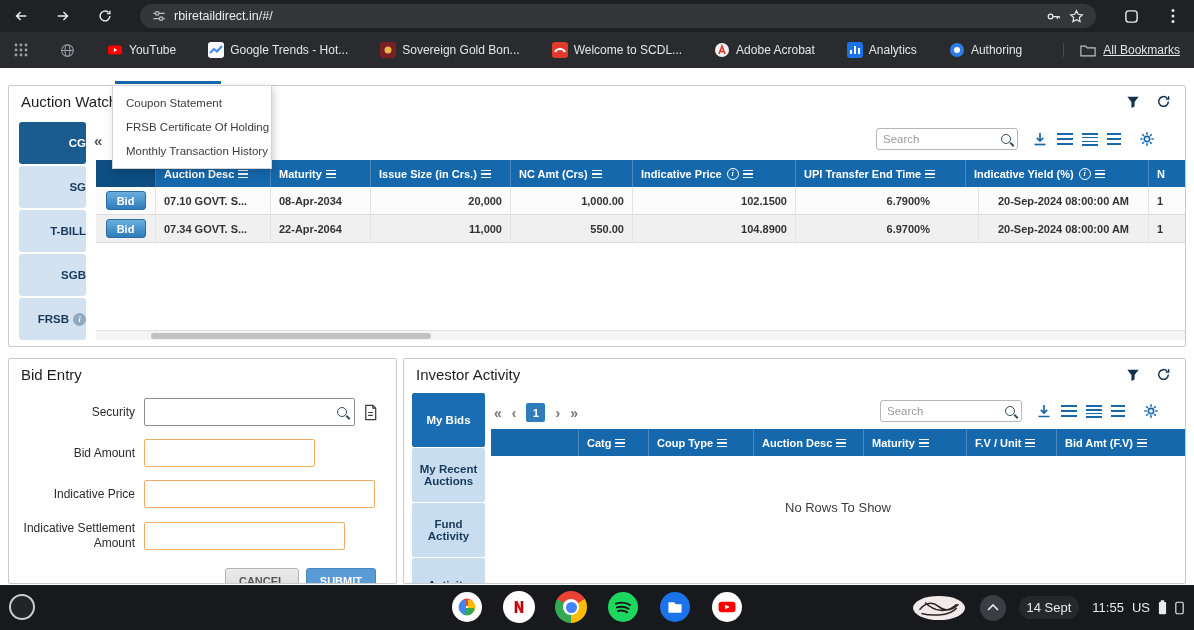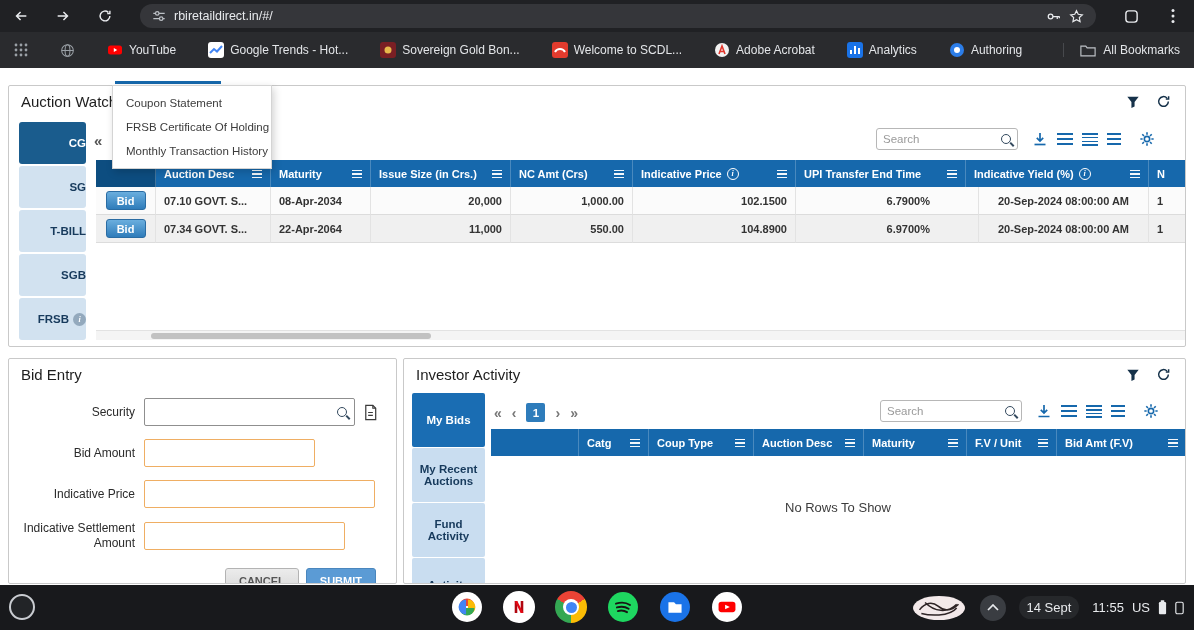--- a/index.html
+++ b/index.html
@@ -17,21 +17,21 @@
   .omnibox .url { white-space:nowrap; }
   .omni-sp { flex:1; }
   .ic { display:flex; align-items:center; }
 
   
   .bookmarks { position:absolute; top:32px; left:0; right:0; height:36px; background:#2a2b2e;
                display:flex; align-items:center; gap:32px; padding:0 14px; font-size:12px; color:#e3e5e8; }
   .bm { display:flex; align-items:center; gap:6px; white-space:nowrap; cursor:pointer; }
   .fav { display:flex; width:16px; height:16px; flex:none; }
   .bm-right { margin-left:auto; display:flex; align-items:center; gap:7px; padding-left:16px;
-              border-left:1px solid #47494d; }
+              border-left:1px solid #47494d;text-decoration:underline; }
 
   
   .page { position:absolute; top:68px; left:0; width:1194px; height:517px; background:#fff; }
   .nav-underline { position:absolute; top:13px; left:115px; width:106px; height:3px; background:#1668ac; }
 
   .panel { position:absolute; background:#fff; border:1px solid #c9c9c9; border-radius:2px; }
   .phead { display:flex; align-items:center; padding:7px 14px 0 12px; }
   .phead h2 { font-size:15px; font-weight:500; color:#1e1e1e; }
   .picons { margin-left:auto; display:flex; gap:16px; align-items:center; }
 
@@ -63,21 +63,21 @@
   .mag::after { content:""; position:absolute; width:1.8px; height:5px; background:#33495e;
                 right:-2.5px; bottom:-4px; transform:rotate(-45deg); }
 
   .list-ic { width:16px; height:12px; flex:none;
              background:repeating-linear-gradient(to bottom,#1668ac 0 2.2px, transparent 2.2px 4.9px); }
   .list-ic.b { height:13px; background:repeating-linear-gradient(to bottom,#1668ac 0 1.7px, transparent 1.7px 3.8px); }
   .list-ic.c { width:14px; }
 
   
   .ghead { display:flex; height:27px; background:#1668ac; }
-  .hcell { display:flex; align-items:center; justify-content:space-between; gap:4px; padding:0 8px;
+  .hcell { display:flex; align-items:center; gap:4px; padding:0 8px;
            color:#fff; font-weight:bold; font-size:11px; border-right:1px solid rgba(255,255,255,.22);
            flex:none; white-space:nowrap; overflow:hidden; }
   .hcell.dark { background:#0d4d80; }
   .hlab { display:inline-flex; align-items:center; gap:5px; }
   .hmb { width:10px; height:8px; flex:none; cursor:pointer;
          background:repeating-linear-gradient(to bottom, rgba(255,255,255,.95) 0 1.4px, transparent 1.4px 3.3px); }
   .info { display:inline-flex; width:12px; height:12px; border-radius:50%; align-items:center;
           justify-content:center; flex:none; }
   .info::after { content:"i"; font-size:8px; font-weight:bold; font-style:italic;
                  font-family:"Liberation Serif", serif; }

